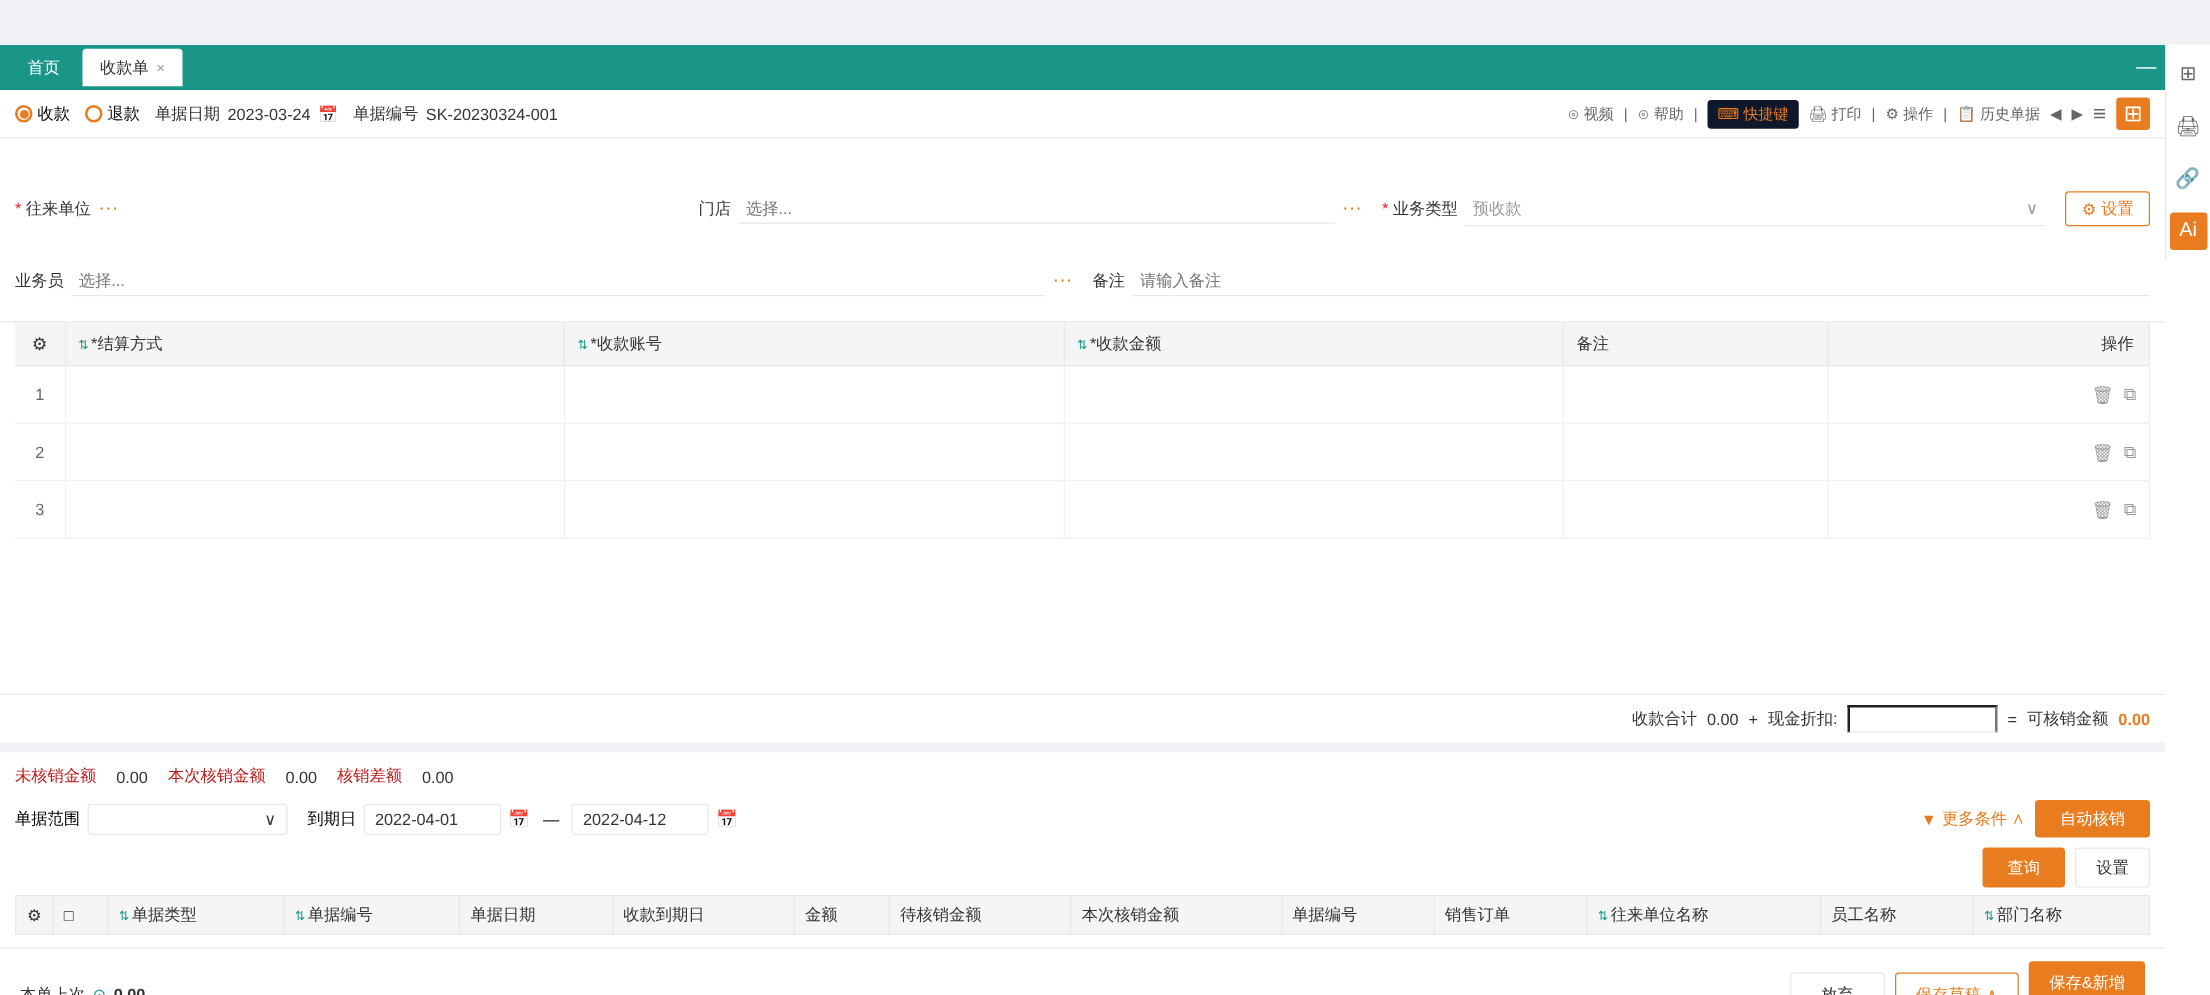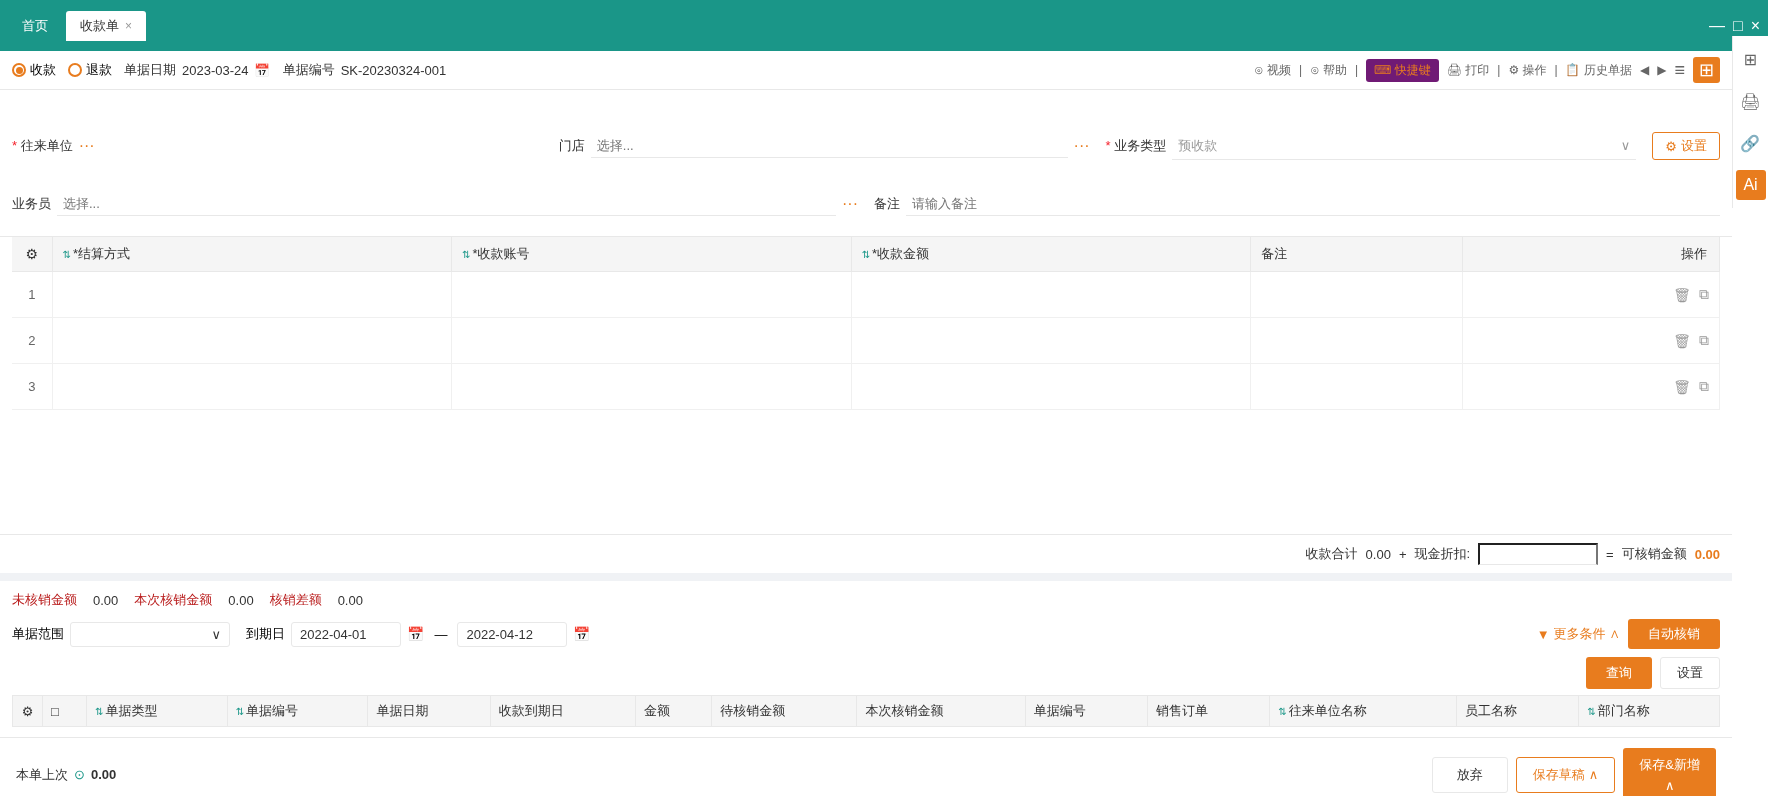--- a/index.html
+++ b/index.html
@@ -3,23 +3,24 @@
   <meta charset="utf-8">
   <style>
     * { box-sizing: border-box; margin: 0; padding: 0; font-family: 'Microsoft YaHei', Arial, sans-serif; font-size: 13px; }
     body { background: #f0f2f5; width: 1768px; height: 796px; overflow: hidden; }
 
     
     .tab-bar {
       display: flex;
       align-items: center;
       background: #1a9688;
-      height: 51px;
+      height: 36px;
       padding: 0 8px;
       justify-content: space-between;
+      margin-top: 36px;
     }
     .tab-bar-left { display: flex; align-items: center; gap: 4px; }
     .tab-home {
       color: #fff;
       padding: 6px 14px;
       cursor: pointer;
       font-size: 13px;
       border-radius: 3px 3px 0 0;
     }
     .tab-active {
@@ -397,21 +398,21 @@
       </div>
       <div class="toolbar-field">
         <label>单据编号</label>
         <span style="color:#333;">SK-20230324-001</span>
       </div>
       <div class="toolbar-right">
         <span class="icon-btn">⊙ 视频</span>
         <span>|</span>
         <span class="icon-btn">⊙ 帮助</span>
         <span>|</span>
-        <span class="icon-btn" style="color:#e87c1e; background:#701a75; padding:3px 8px; border-radius:3px;">⌨ 快捷键</span>
+        <span class="icon-btn" style="color:#e87c1e; background:#0f172a; padding:3px 8px; border-radius:3px;">⌨ 快捷键</span>
         <span class="icon-btn">🖨 打印</span>
         <span>|</span>
         <span class="icon-btn">⚙ 操作</span>
         <span>|</span>
         <span class="icon-btn">📋 历史单据</span>
         <span>◀</span>
         <span>▶</span>
         <span style="font-size:18px;">≡</span>
         <span style="color:#e87c1e; font-size:18px; background:#e87c1e; color:#fff; padding:2px 6px; border-radius:3px;">⊞</span>
       </div>

